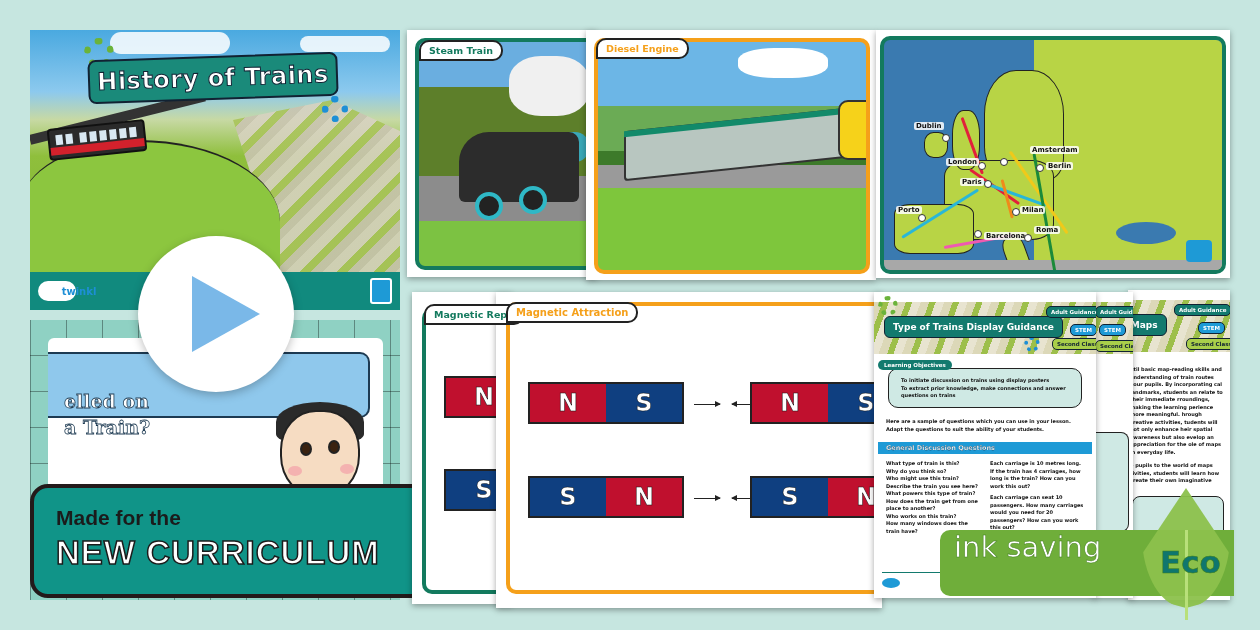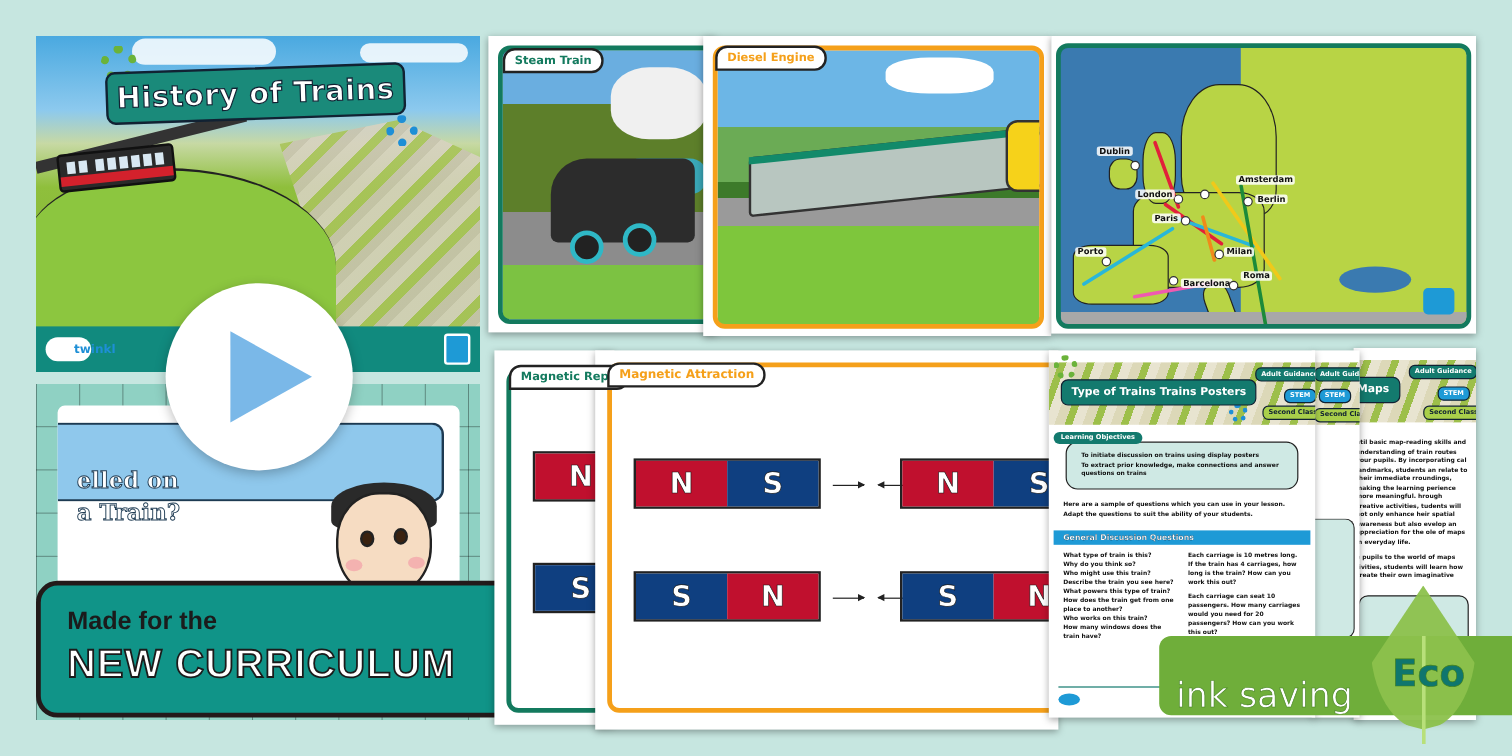--- a/index.html
+++ b/index.html
@@ -215,23 +215,23 @@
     position: absolute; left: 4px; top: 68px; background: #137a6e; color: #fff; font-size: 5.5px; font-weight: bold;
     padding: 2px 6px; border-radius: 6px; z-index: 2;
   }
   .gdq-bar {
     position: absolute; left: 4px; top: 150px; width: 214px; height: 12px; background: #1e9ad6;
     color: #fff; font-size: 6.5px; font-weight: bold; padding: 2px 8px; -webkit-text-stroke: .2px #123;
   }
 
   
   .eco {
-    left: 966px; top: 530px; width: 294px; height: 66px; background: #6fae3a;
+    left: 940px; top: 530px; width: 294px; height: 66px; background: #6fae3a;
     border-radius: 10px 0 0 10px; z-index: 6;
-    display: flex; align-items: flex-end; padding-left: 14px;
+    display: flex; align-items: flex-start; padding-left: 14px;
   }
   .eco .ink {
     font-family: "DejaVu Sans", sans-serif; font-size: 29px; color: #fff; -webkit-text-stroke: .5px #3f7d1c;
   }
   .leaf {
     left: 1142px; top: 488px; width: 88px; height: 120px; z-index: 7;
     background: #8cc14c; opacity: .95;
     border-radius: 50% 50% 50% 50% / 40% 40% 60% 60%;
     clip-path: polygon(50% 0, 100% 55%, 95% 80%, 75% 95%, 50% 100%, 25% 95%, 5% 80%, 0 55%);
   }
@@ -420,21 +420,21 @@
   <div class="doc-banner"></div>
   <div class="pill adult" style="left:2px;top:14px;">Adult Guidance</div>
   <div class="pill stem" style="left:6px;top:32px;">STEM</div>
   <div class="pill class" style="left:2px;top:48px;">Second Class</div>
   <div class="abs" style="left:0;top:140px;width:36px;height:100px;background:#cfe9e4;border:1.5px solid #222;border-left:none;border-radius:0 8px 8px 0;"></div>
 </div>
 
 <div class="abs doc doc1">
   <div class="doc-banner"></div>
   <div class="abs gear gear-green" style="left:4px;top:4px;width:20px;height:20px;border-width:5px;"></div>
-  <div class="doc-title" style="left:10px;top:24px;">Type of Trains Trains Posters</div>
+  <div class="doc-title" style="left:10px;top:24px;">Type of Trains Display Guidance</div>
   <div class="abs gear gear-blue" style="left:150px;top:44px;width:16px;height:16px;border-width:4px;"></div>
   <div class="pill adult" style="left:172px;top:14px;">Adult Guidance</div>
   <div class="pill stem" style="left:196px;top:32px;">STEM</div>
   <div class="pill class" style="left:178px;top:46px;">Second Class</div>
 
   <div class="lo-tag">Learning Objectives</div>
   <div class="lo-box">
     <div class="small">To initiate discussion on trains using display posters</div>
     <div class="small">To extract prior knowledge, make connections and answer questions on trains</div>
   </div>

